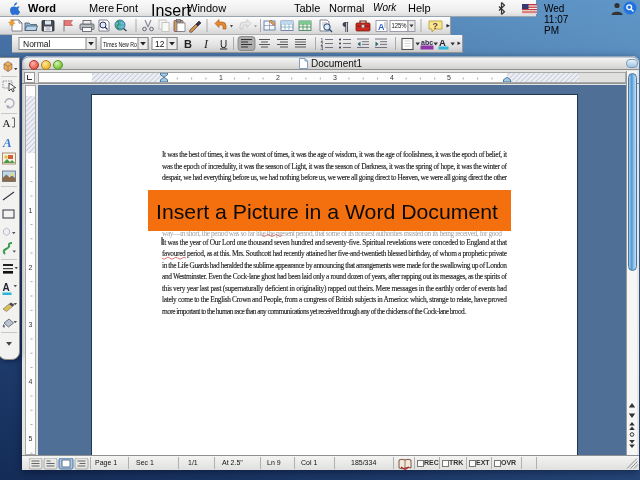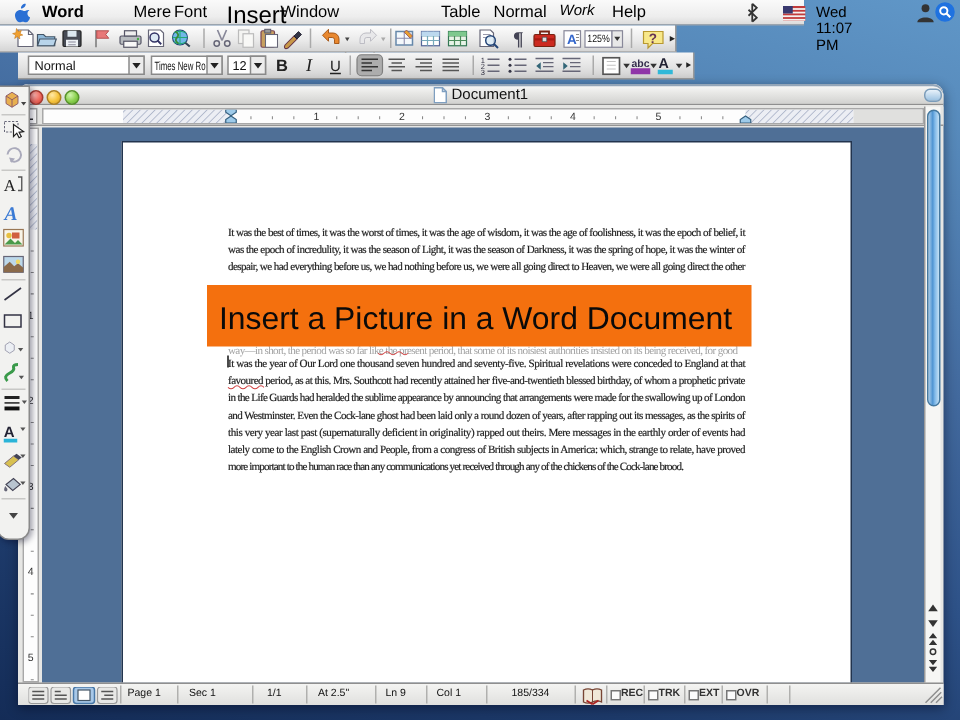--- a/index.html
+++ b/index.html
@@ -229,21 +229,21 @@
   <rect x="408.5" y="10.5" width="13" height="4" fill="#8f35a8"></rect>
   <path d="M421.5 7.5 l4.4 0 -2.2 3 z" fill="#333"></path>
 
   <text x="427" y="10.5" font-family="Liberation Sans" font-size="9.5" font-weight="bold" fill="#223">A</text>
   <rect x="426.5" y="11.5" width="10" height="3" fill="#30b8d8"></rect>
   <path d="M438.5 7.5 l4.4 0 -2.2 3 z" fill="#333"></path>
   <path d="M445.5 6.5 l3.2 1.8 -3.2 1.8 z" fill="#222"></path>
 </svg>
 </div>
 
-<div class="abs" id="win" style="left:12px;top:56px;width:617px;height:414px;background:#e6e6e4;border-radius:7px 7px 0 0;box-shadow:0 2px 8px rgba(0,0,20,0.45);">
+<div class="abs" id="win" style="left:22px;top:56px;width:617px;height:414px;background:#e6e6e4;border-radius:7px 7px 0 0;box-shadow:0 2px 8px rgba(0,0,20,0.45);">
 
   <div class="abs" style="left:0;top:0;width:617px;height:14px;border-radius:7px 7px 0 0;background:linear-gradient(#fbfbfb,#e8e8e6 45%,#d2d2d0);border-bottom:1px solid #8f8f8f;box-shadow:inset 0 1.5px 0 #93a5b8;box-sizing:border-box;"></div>
   <div class="abs" style="left:7px;top:3.5px;width:8px;height:8px;border-radius:50%;background:radial-gradient(circle at 35% 30%,#ffb3ad,#ee6a5f 55%,#c93b30);border:0.5px solid #a53a30;"></div>
   <div class="abs" style="left:19px;top:3.5px;width:8px;height:8px;border-radius:50%;background:radial-gradient(circle at 35% 30%,#ffe9a8,#f5c33b 55%,#d29b28);border:0.5px solid #ad8122;"></div>
   <div class="abs" style="left:31px;top:3.5px;width:8px;height:8px;border-radius:50%;background:radial-gradient(circle at 35% 30%,#d2f5b0,#8ad04e 55%,#5fa82e);border:0.5px solid #57922b;"></div>
   <svg class="abs" style="left:277px;top:2px;" width="9" height="11" viewBox="0 0 9 11">
       <path d="M0.5 0.5 H6 L8.5 3 V10.5 H0.5 Z" fill="#fff" stroke="#7f9fc0" stroke-width="1"></path>
       <path d="M6 0.5 V3 H8.5" fill="none" stroke="#7f9fc0" stroke-width="1"></path>
     </svg>
   <div class="abs" style="left:289px;top:1.5px;font-size:10px;color:#111;">Document1</div>

